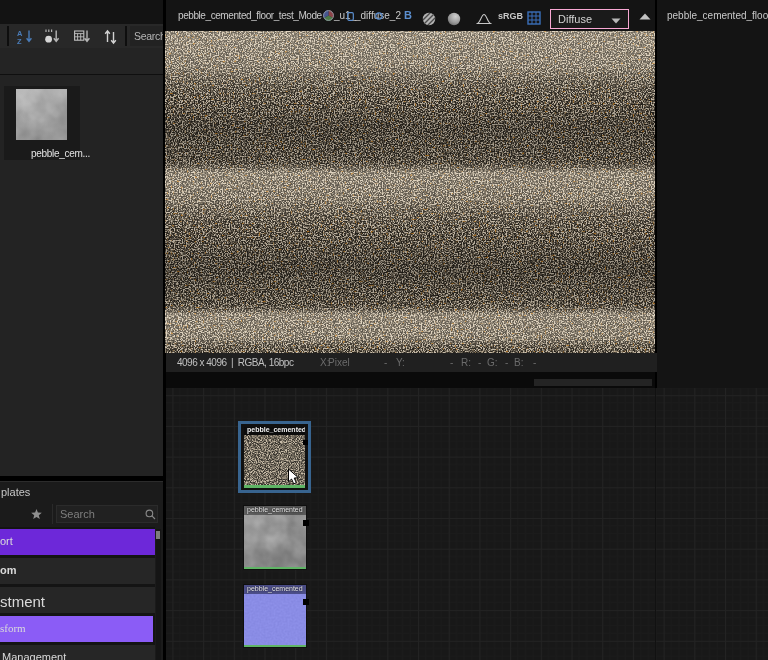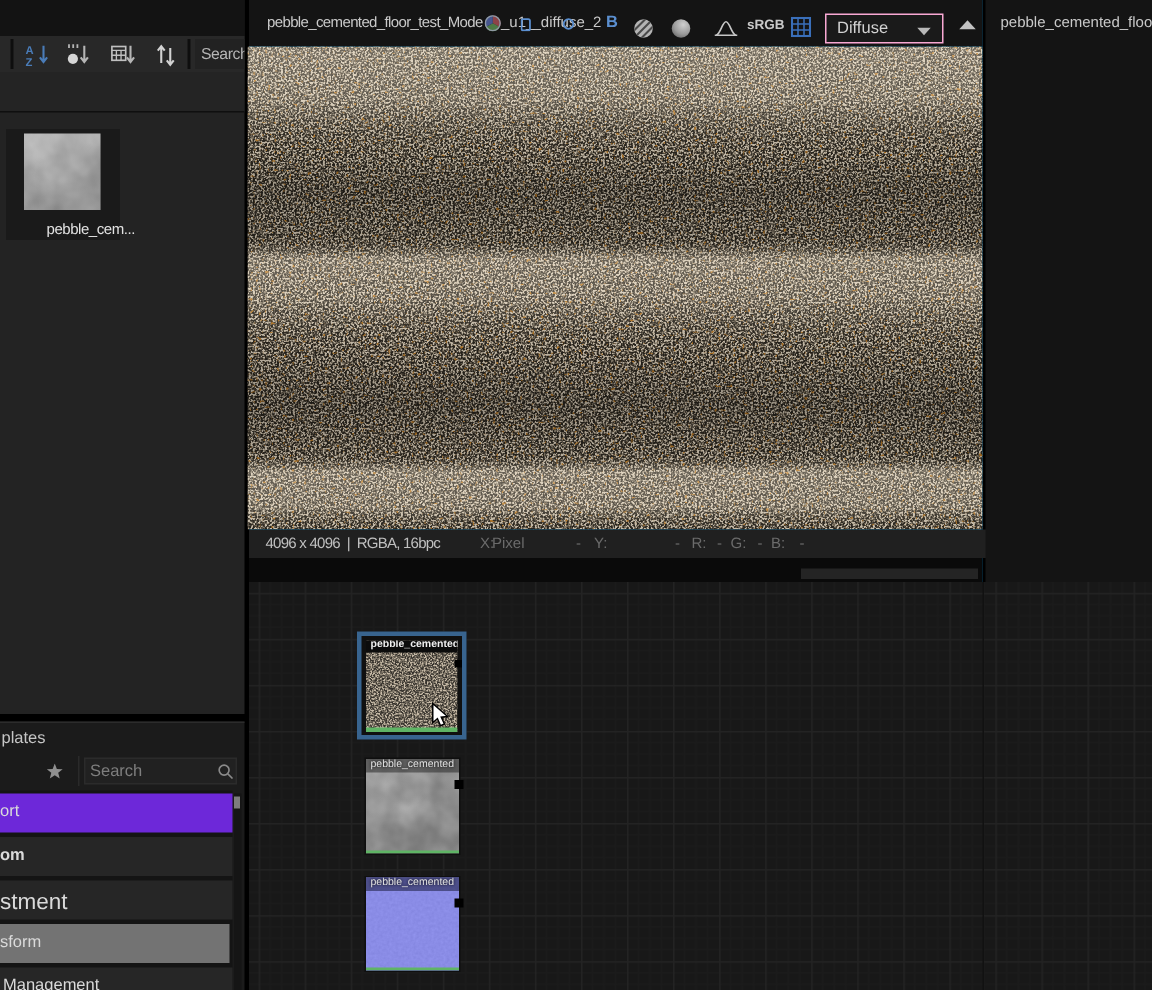--- a/index.html
+++ b/index.html
@@ -92,21 +92,21 @@
     <div class="abs" style="left:0;top:46px;width:155px;height:133px;background:#141414;"></div>
     <div class="abs" style="left:0;top:48px;width:155px;height:26px;background:#6d28d9;">
         <span class="abs" style="left:0px;top:6px;font-size:11px;color:#dadada;">ort</span>
       </div>
     <div class="abs" style="left:0;top:77px;width:155px;height:26px;background:#262626;">
         <span class="abs" style="left:0px;top:6px;font-size:11px;color:#dadada;font-weight:bold;">om</span>
       </div>
     <div class="abs" style="left:0;top:106px;width:155px;height:26px;background:#262626;">
         <span class="abs" style="left:0px;top:6px;font-size:15px;color:#dadada;">stment</span>
       </div>
-    <div class="abs" style="left:0;top:135px;width:153px;height:26px;background:#737373;">
+    <div class="abs" style="left:0;top:135px;width:153px;height:26px;background:#8b5cf6;font-family:Liberation Serif, serif;">
         <span class="abs" style="left:0px;top:6px;font-size:11px;color:#dadada;">sform</span>
       </div>
     <div class="abs" style="left:0;top:164px;width:155px;height:15px;background:#262626;">
         <span class="abs" style="left:2px;top:6px;font-size:11px;color:#dadada;">Management</span>
       </div>
 
     <div class="abs" style="left:155.5px;top:48px;width:5px;height:131px;background:#151515;"></div>
     <div class="abs" style="left:156px;top:50px;width:4px;height:8px;background:#7d7d7d;"></div>
   </div>
 

